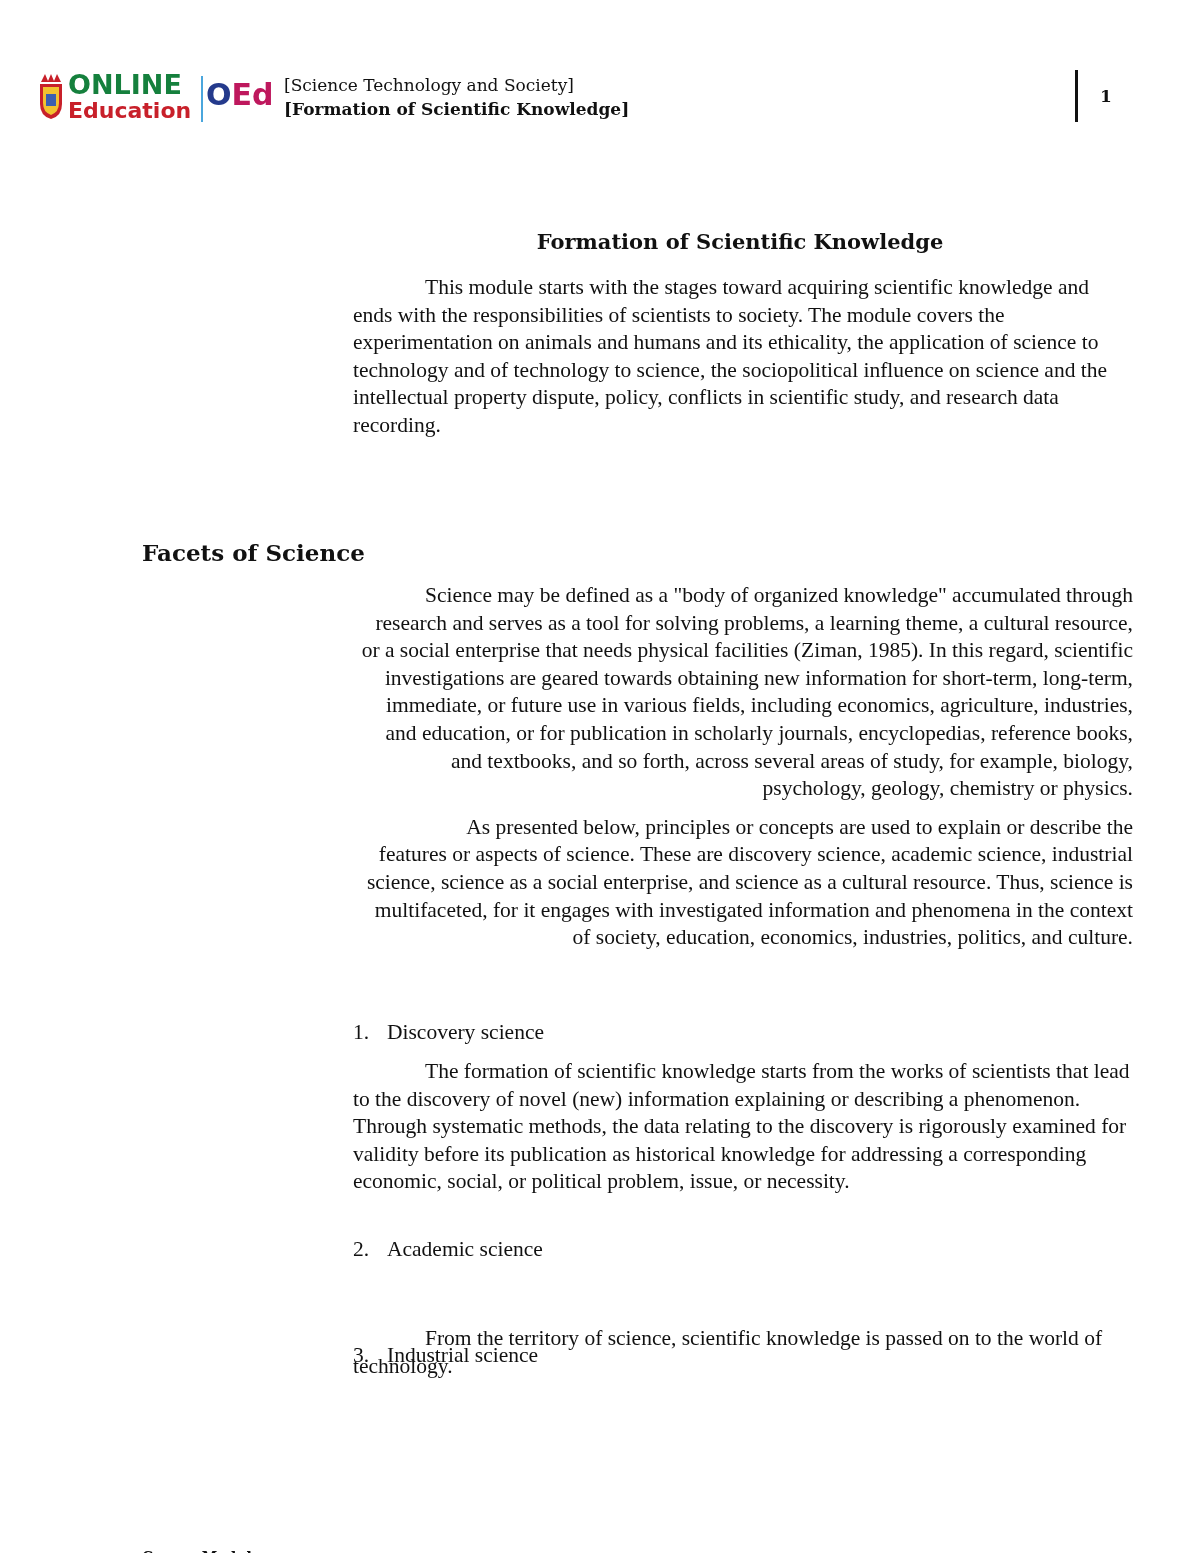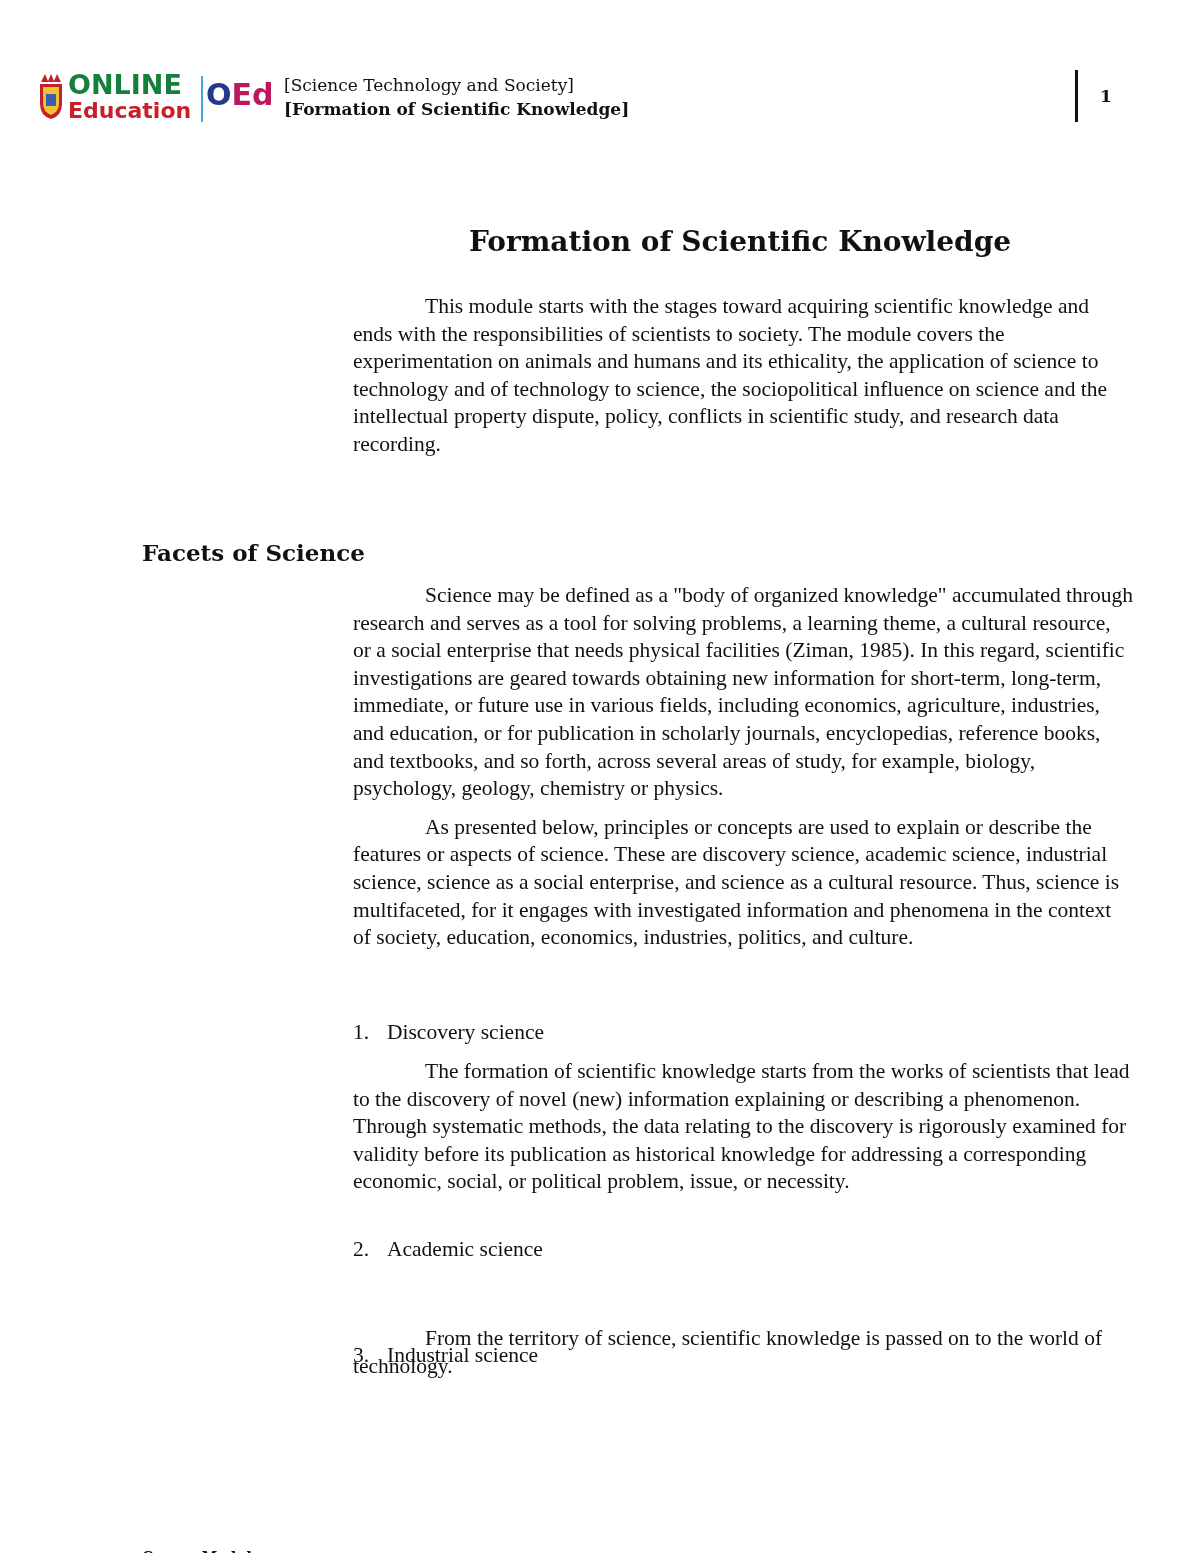--- a/index.html
+++ b/index.html
@@ -13,21 +13,21 @@
   .logo-sep { position:absolute; left:165px; top:8px; width:2px; height:46px; background:#4aa6dd; }
   .logo-oed { position:absolute; left:170px; top:10px; font-family:"DejaVu Sans", sans-serif; font-weight:bold; font-size:30px; line-height:34px; }
   .logo-oed .o { color:#243a8c; }
   .logo-oed .ed { color:#be185d; }
   .hdr-line { left:284px; font-family:"DejaVu Serif", serif; font-size:17px; line-height:22px; color:#111; }
   .hdr1 { top:74px; }
   .hdr2 { top:98px; font-weight:bold; }
   .hdr-rule { left:1075px; top:70px; width:3px; height:52px; background:#111; }
   .page-num { left:1100px; top:86px; font-size:17px; font-weight:bold; }
 
-  .title { left:340px; top:222px; width:800px; text-align:center; font-weight:bold; font-size:28px; line-height:40px; }
+  .title { left:340px; top:222px; width:800px; text-align:center; font-weight:bold; font-size:21px; line-height:40px; }
   .body { left:353px; width:780px; font-family:"Liberation Serif", serif; font-size:21.5px; line-height:27.6px; }
   .body p { margin:0; text-indent:72px; }
   .section { left:142px; top:538px; font-weight:bold; font-size:23px; line-height:30px; }
   .list-item { left:353px; font-family:"Liberation Serif", serif; font-size:21.5px; line-height:27px; }
   .list-item .num { display:inline-block; width:34px; }
   .footer { left:142px; top:1544px; font-weight:bold; font-size:14px; line-height:26px; }
 </style>
 </head>
 <body>
 
@@ -44,27 +44,27 @@
   <span class="logo-oed"><span class="o">O</span><span class="ed">Ed</span></span>
 </div>
 
 <div class="abs hdr-line hdr1">[Science Technology and Society]</div>
 <div class="abs hdr-line hdr2">[Formation of Scientific Knowledge]</div>
 <div class="abs hdr-rule"></div>
 <div class="abs page-num">1</div>
 
 <div class="abs title">Formation of Scientific Knowledge</div>
 
-<div class="abs body" style="top:274px;margin-top:19px;">
+<div class="abs body" style="top:274px;">
   <p>This module starts with the stages toward acquiring scientific knowledge and ends with the responsibilities of scientists to society. The module covers the experimentation on animals and humans and its ethicality, the application of science to technology and of technology to science, the sociopolitical influence on science and the intellectual property dispute, policy, conflicts in scientific study, and research data recording.</p>
 </div>
 
 <div class="abs section">Facets of Science</div>
 
-<div class="abs body" style="top:582px;">
+<div class="abs body" style="top:582px;text-align:right;">
   <p>Science may be defined as a "body of organized knowledge" accumulated through research and serves as a tool for solving problems, a learning theme, a cultural resource, or a social enterprise that needs physical facilities (Ziman, 1985). In this regard, scientific investigations are geared towards obtaining new information for short-term, long-term, immediate, or future use in various fields, including economics, agriculture, industries, and education, or for publication in scholarly journals, encyclopedias, reference books, and textbooks, and so forth, across several areas of study, for example, biology, psychology, geology, chemistry or physics.</p>
   <p style="margin-top:11px;">As presented below, principles or concepts are used to explain or describe the features or aspects of science. These are discovery science, academic science, industrial science, science as a social enterprise, and science as a cultural resource. Thus, science is multifaceted, for it engages with investigated information and phenomena in the context of society, education, economics, industries, politics, and culture.</p>
 </div>
 
 <div class="abs list-item" style="top:1019px;">
   <span class="num">1.</span><span>Discovery science</span>
 </div>
 <div class="abs body" style="top:1058px;">
   <p>The formation of scientific knowledge starts from the works of scientists that lead to the discovery of novel (new) information explaining or describing a phenomenon. Through systematic methods, the data relating to the discovery is rigorously examined for validity before its publication as historical knowledge for addressing a corresponding economic, social, or political problem, issue, or necessity.</p>
 </div>

